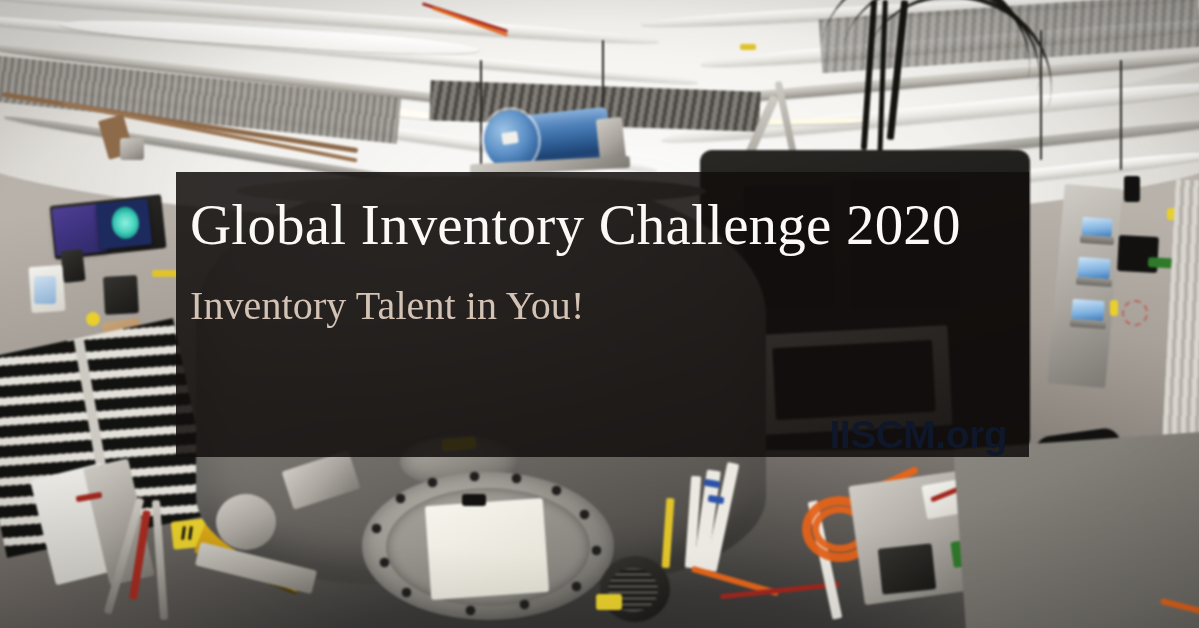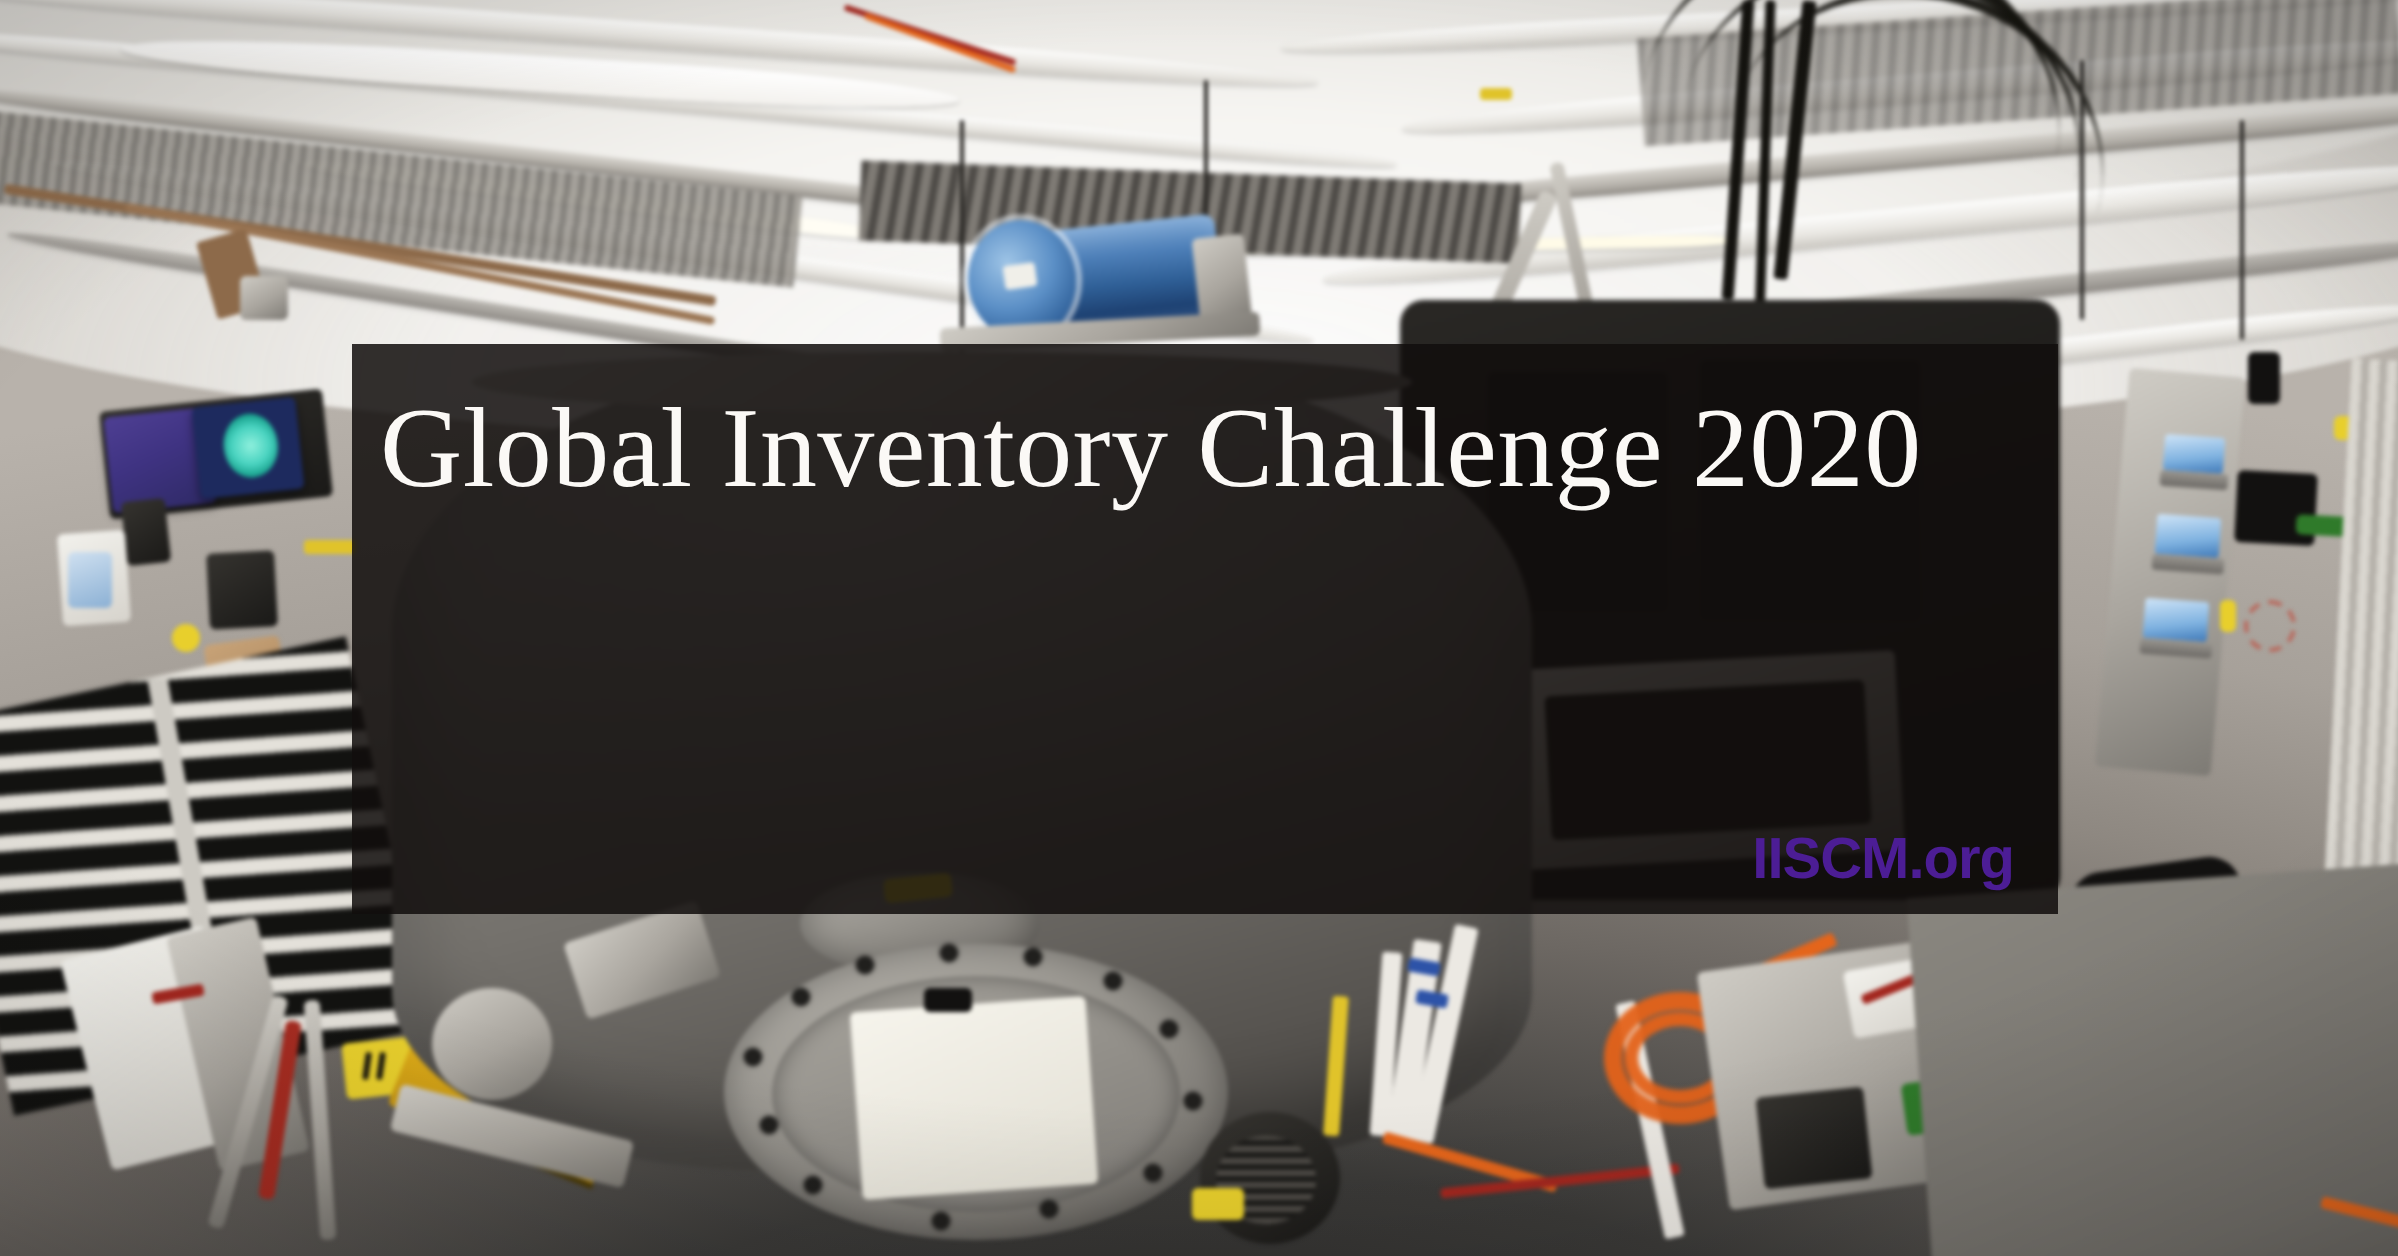--- a/index.html
+++ b/index.html
@@ -207,26 +207,26 @@
     left:14px; top:108px;
     font-family:"Liberation Serif", serif;
     font-size:40px;
     line-height:1.30;
     color:#d3c3b5;
     letter-spacing:.1px;
   }
   .sub-line{ display:block; white-space:nowrap; }
   .site{
     position:absolute;
-    right:22px; bottom:10px;
+    right:22px; bottom:0;
     font-family:"Liberation Sans", sans-serif;
     font-weight:bold;
-    font-size:29px;
+    font-size:39px;
     letter-spacing:-.5px;
-    color:#4c1d95;
+    color:#0f172a;
   }
 </style>
 </head>
 <body>
 
 <div class="stage">
 
   <div class="photo">
     <div class="bg-base"></div>
 
@@ -409,18 +409,19 @@
 
     </div>
 
     <div class="vignette"></div>
   </div>
 
   <div class="overlay">
     <div class="title">Global Inventory Challenge 2020</div>
 
     <div class="subtitle">
+      <span class="sub-line">Inventory Talent in You!</span>
     </div>
 
     <div class="site">IISCM.org</div>
   </div>
 
 </div>
 
 </body></html>

